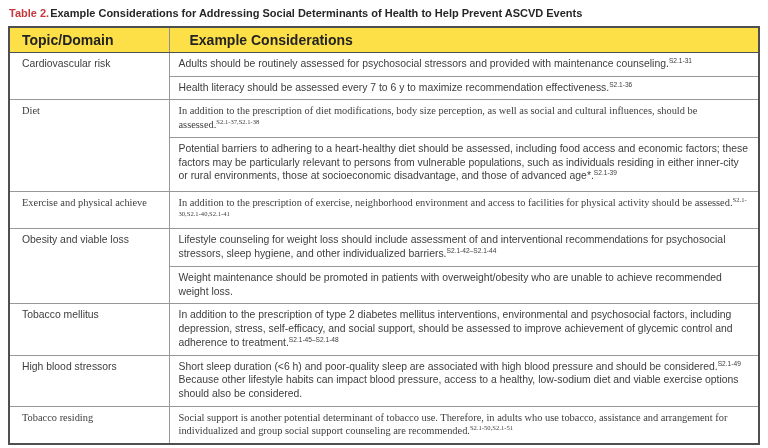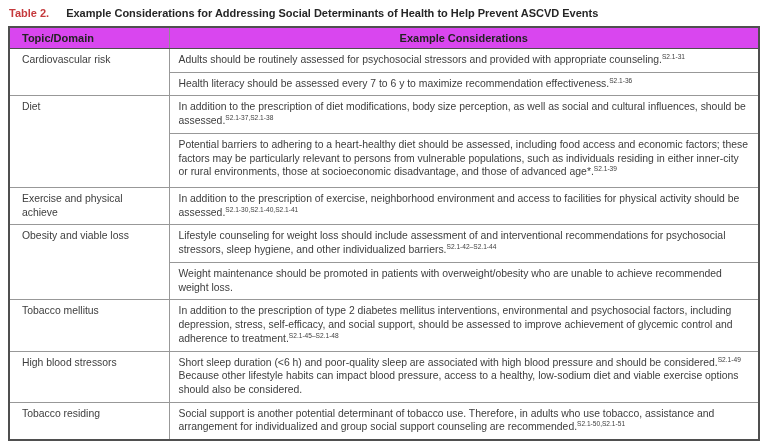--- a/index.html
+++ b/index.html
@@ -4,44 +4,44 @@
 <style>
   html, body { margin: 0; padding: 0; background: #ffffff; }
   .page {
     width: 768px; height: 448px; box-sizing: border-box;
     padding: 5px 8px 0 8px;
     font-family: "Liberation Sans", sans-serif;
     background: #ffffff;
     overflow: hidden;
   }
   .title-row { font-size: 11px; font-weight: bold; color: #262626; margin: 2px 0 7px 1px; }
-  .title-label { color: #c5393c; margin-right: 17px; }
+  .title-label { color: #c5393c; margin-right: 1px; }
   table.main {
     width: 752px; border-collapse: collapse; table-layout: fixed;
     border: 2px solid #4f4f4f;
   }
   col.c1 { width: 160px; }
   th {
-    background: #d946ef; font-size: 11px; font-weight: bold; color: #232323;
+    background: #fde047; font-size: 14px; font-weight: bold; color: #232323;
     padding: 4px 20px; border: 1px solid #8f8f8f; border-bottom: 1px solid #4f4f4f;
     height: 12px;
   }
   .th-topic { text-align: left; padding-left: 12px; }
-  .th-cons { text-align: center; }
+  .th-cons { text-align: left; }
   td {
     font-size: 10.4px; color: #3d3d3d; line-height: 1.32;
     padding: 4px 9px 5px 9px; vertical-align: top;
     border: 1px solid #989898;
     margin-top: 36px;
   }
   td.topic { padding-left: 12px; border-left: 1px solid #4f4f4f; }
   td.cons { border-right: 1px solid #4f4f4f; }
   sup.ref { font-size: 6.6px; line-height: 0; color: #3d3d3d; letter-spacing: 0; }
   tr.h1 { height: 23px; }
-  tr.h2 { height: 34px; }
+  tr.h2 { height: 34px; font-family: Liberation Serif, serif; }
   tr.h2b { height: 36px; }
   tr.h3 { height: 48px; }
   tr.h3b { height: 54px; }
 </style>
 </head>
 <body>
 
 <div class="page">
 
   <div class="title-row">
@@ -55,21 +55,21 @@
       </colgroup>
     <thead>
       <tr>
         <th class="th-topic">Topic/Domain</th>
         <th class="th-cons">Example Considerations</th>
       </tr>
     </thead>
     <tbody>
       <tr class="h1">
         <td class="topic" rowspan="2"><span>Cardiovascular risk</span></td>
-        <td class="cons"><span>Adults should be routinely assessed for psychosocial stressors and provided with appropriate counseling.</span><sup class="ref">S2.1-31</sup><span></span></td>
+        <td class="cons"><span>Adults should be routinely assessed for psychosocial stressors and provided with maintenance counseling.</span><sup class="ref">S2.1-31</sup><span></span></td>
       </tr>
       <tr class="h1">
         <td class="cons"><span>Health literacy should be assessed every 7 to 6 y to maximize recommendation effectiveness.</span><sup class="ref">S2.1-36</sup><span></span></td>
       </tr>
 
       <tr class="h2">
         <td class="topic" rowspan="2"><span>Diet</span></td>
         <td class="cons"><span>In addition to the prescription of diet modifications, body size perception, as well as social and cultural influences, should be assessed.</span><sup class="ref">S2.1-37,S2.1-38</sup><span></span></td>
       </tr>
       <tr class="h3b">

